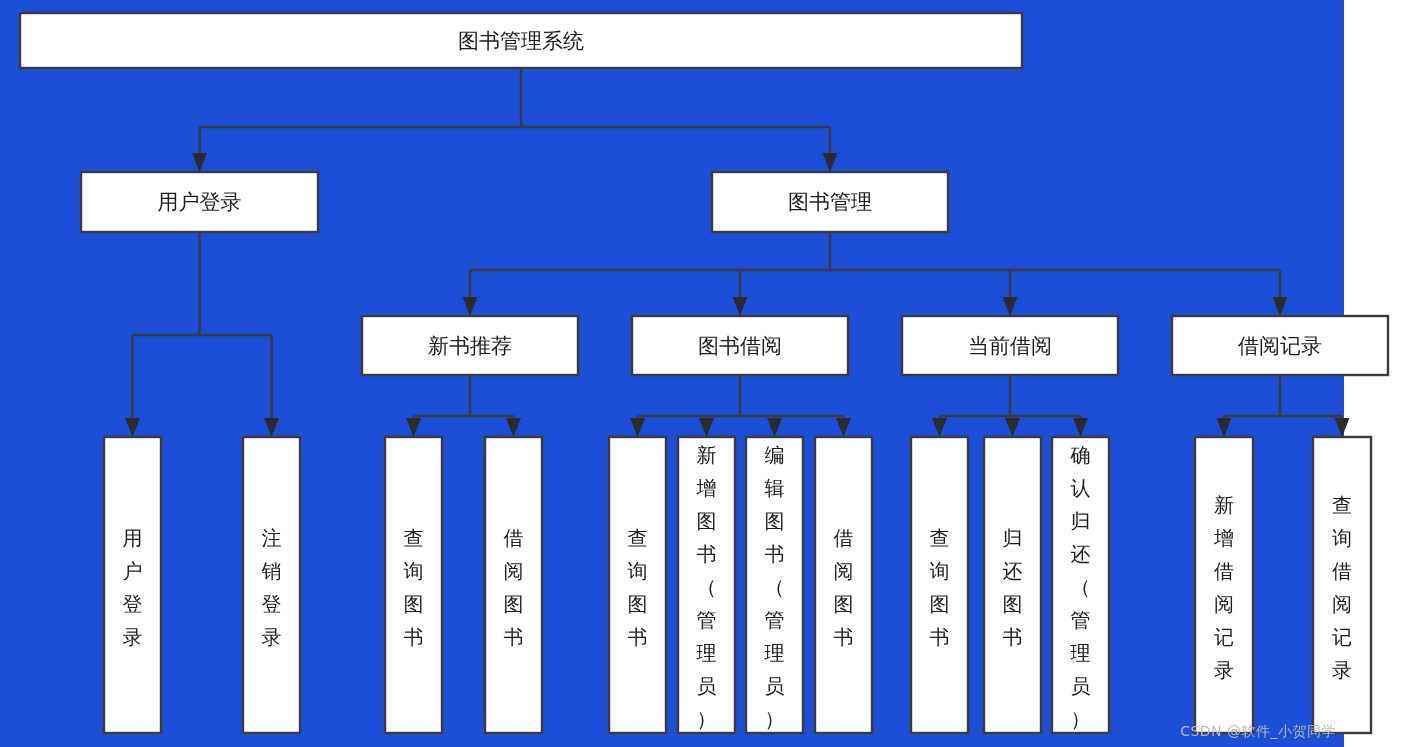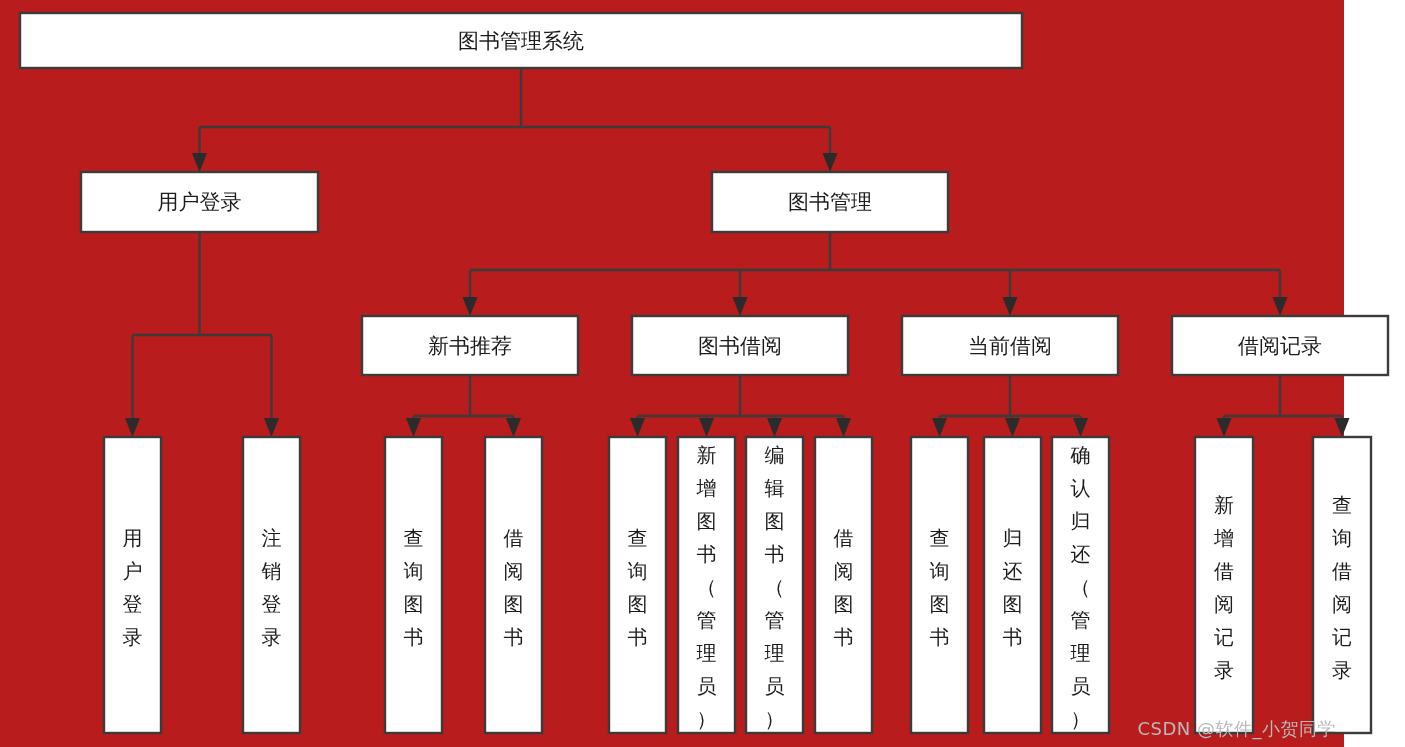--- a/index.html
+++ b/index.html
@@ -11,21 +11,21 @@
     width: 1405px;
     height: 747px;
     font-family: "DejaVu Sans", "Liberation Sans", sans-serif;
     overflow: hidden;
     position: relative;
   }
   #diagram-root {
     position: relative;
     width: 1344px;
     height: 747px;
-    background: #b91c1c;
+    background: #1d4ed8;
   }
   svg#diagram-svg {
     position: absolute;
     left: 0;
     top: 0;
     width: 1405px;
     height: 747px;
     display: block;
   }
   .node-box {
@@ -55,21 +55,21 @@
     font-family: "DejaVu Sans", "Liberation Sans", sans-serif;
     font-size: 20px;
     fill: #1c1c1c;
     text-anchor: middle;
   }
   .watermark-text {
     position: absolute;
     right: 8px;
     bottom: 6px;
     font-family: "DejaVu Sans", "Liberation Sans", sans-serif;
-    font-size: 18px;
+    font-size: 14px;
     color: #b9b9b9;
     letter-spacing: 0.5px;
     white-space: nowrap;
     pointer-events: none;
   }
 </style>
 </head>
 <body>
 
 <div id="diagram-root">

